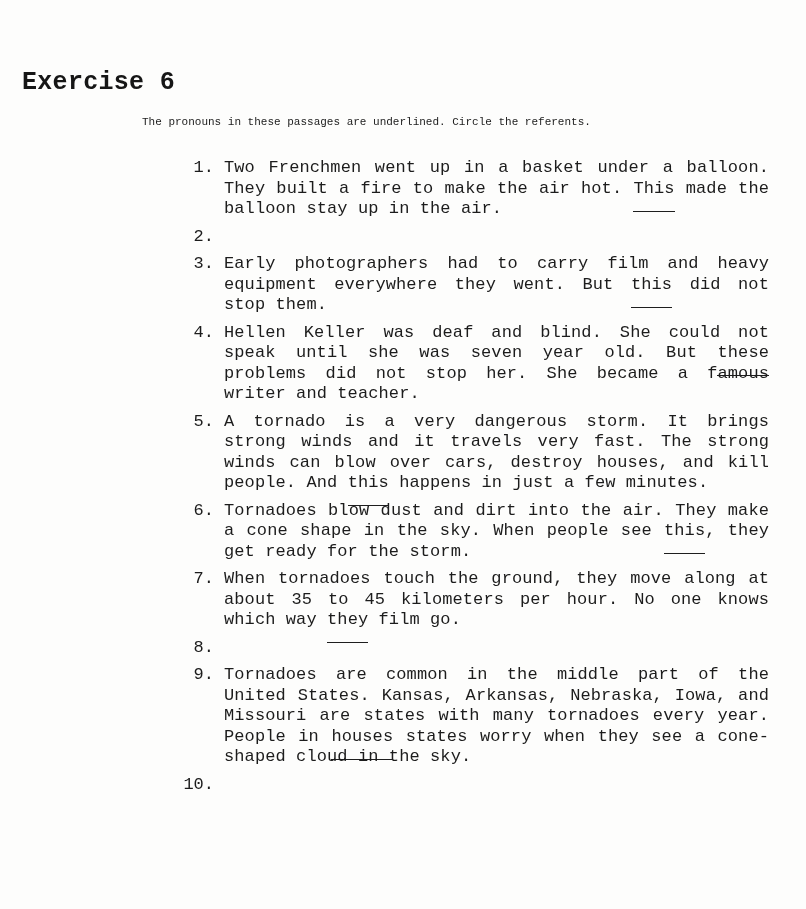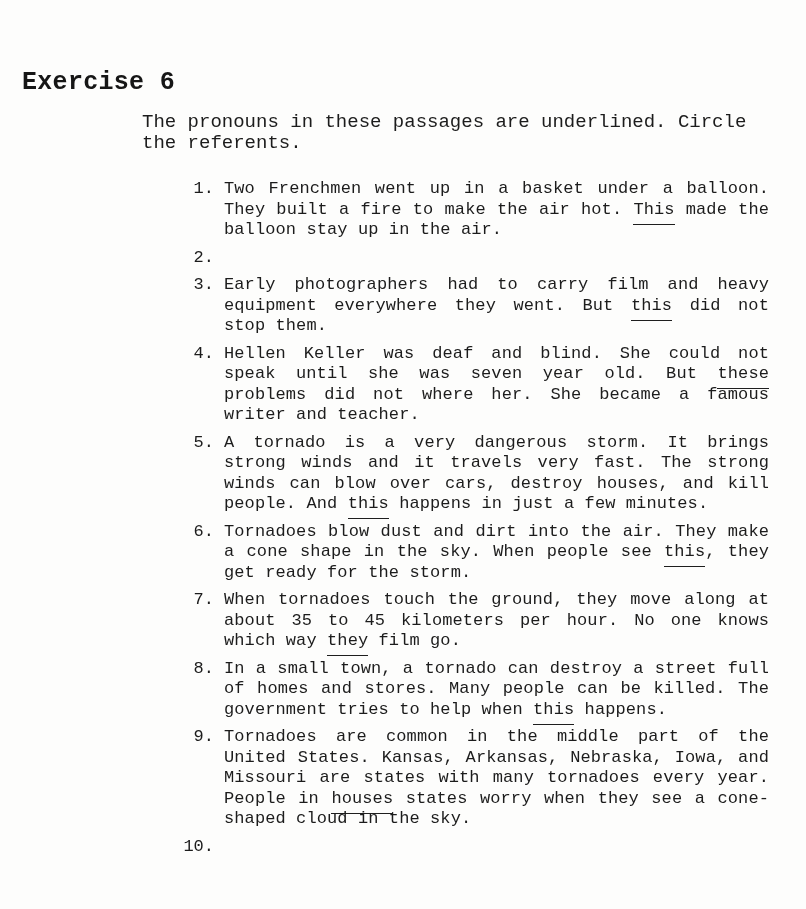--- a/index.html
+++ b/index.html
@@ -19,21 +19,21 @@
   .heading {
     margin: 68px 0 0 22px;
     font-size: 25px;
     font-weight: bold;
     letter-spacing: 0.3px;
     color: #161616;
   }
   .instructions {
     margin: 15px 0 0 142px;
     width: 630px;
-    font-size: 19px;
+    font-size: 11px;
     line-height: 21px;
   }
   .passage-list {
     margin-top: 25px;
   }
   .passage-item {
     display: flex;
     margin-bottom: 7px;
     font-size: 17px;
     line-height: 20.5px;
@@ -46,21 +46,21 @@
   }
   .passage-text {
     flex: none;
     width: 545px;
     margin-left: 10px;
     text-align: justify;
     letter-spacing: 0.1px;
   }
   .u {
     border-bottom: 1.7px solid #1e1e1e;
-    padding-bottom: 5px;
+    padding-bottom: 13px;
   }
 </style>
 </head>
 <body>
 
 <div class="page">
   <div class="heading">Exercise 6</div>
 
   <div class="instructions">The pronouns in these passages are underlined. Circle the referents.</div>
 
@@ -71,37 +71,36 @@
       </div>
       <div class="passage-item">
         <span class="item-number">2.</span>
       </div>
       <div class="passage-item">
         <span class="item-number">3.</span>
         <div class="passage-text"><span class="">Early photographers had to carry film and heavy equipment everywhere they went. But </span><span class="u">this</span><span class=""> did not stop them.</span></div>
       </div>
       <div class="passage-item">
         <span class="item-number">4.</span>
-        <div class="passage-text"><span class="">Hellen Keller was deaf and blind. She could not speak until she was seven year old. But </span><span class="u">these</span><span class=""> problems did not where her. She became a famous writer and teacher.</span></div>
+        <div class="passage-text"><span class="">Hellen Keller was deaf and blind. She could not speak until she was seven year old. But </span><span class="u">these</span><span class=""> problems did not stop her. She became a famous writer and teacher.</span></div>
       </div>
       <div class="passage-item">
         <span class="item-number">5.</span>
         <div class="passage-text"><span class="">A tornado is a very dangerous storm. It brings strong winds and it travels very fast. The strong winds can blow over cars, destroy houses, and kill people. And </span><span class="u">this</span><span class=""> happens in just a few minutes.</span></div>
       </div>
       <div class="passage-item">
         <span class="item-number">6.</span>
         <div class="passage-text"><span class="">Tornadoes blow dust and dirt into the air. They make a cone shape in the sky. When people see </span><span class="u">this</span><span class="">, they get ready for the storm.</span></div>
       </div>
       <div class="passage-item">
         <span class="item-number">7.</span>
         <div class="passage-text"><span class="">When tornadoes touch the ground, they move along at about 35 to 45 kilometers per hour. No one knows which way </span><span class="u">they</span><span class=""> film go.</span></div>
       </div>
       <div class="passage-item">
         <span class="item-number">8.</span>
-        <div class="passage-text"><span class="">In a small town, a tornado can destroy a street full of homes and stores. Many people can be killed. The government tries to help when </span><span class="u">this</span><span class=""> happens.</span></div>
       </div>
       <div class="passage-item">
         <span class="item-number">9.</span>
         <div class="passage-text"><span class="">Tornadoes are common in the middle part of the United States. Kansas, Arkansas, Nebraska, Iowa, and Missouri are states with many tornadoes every year. People in </span><span class="u">houses</span><span class=""> states worry when they see a cone-shaped cloud in the sky.</span></div>
       </div>
       <div class="passage-item">
         <span class="item-number">10.</span>
       </div>
     </div>
 </div>

